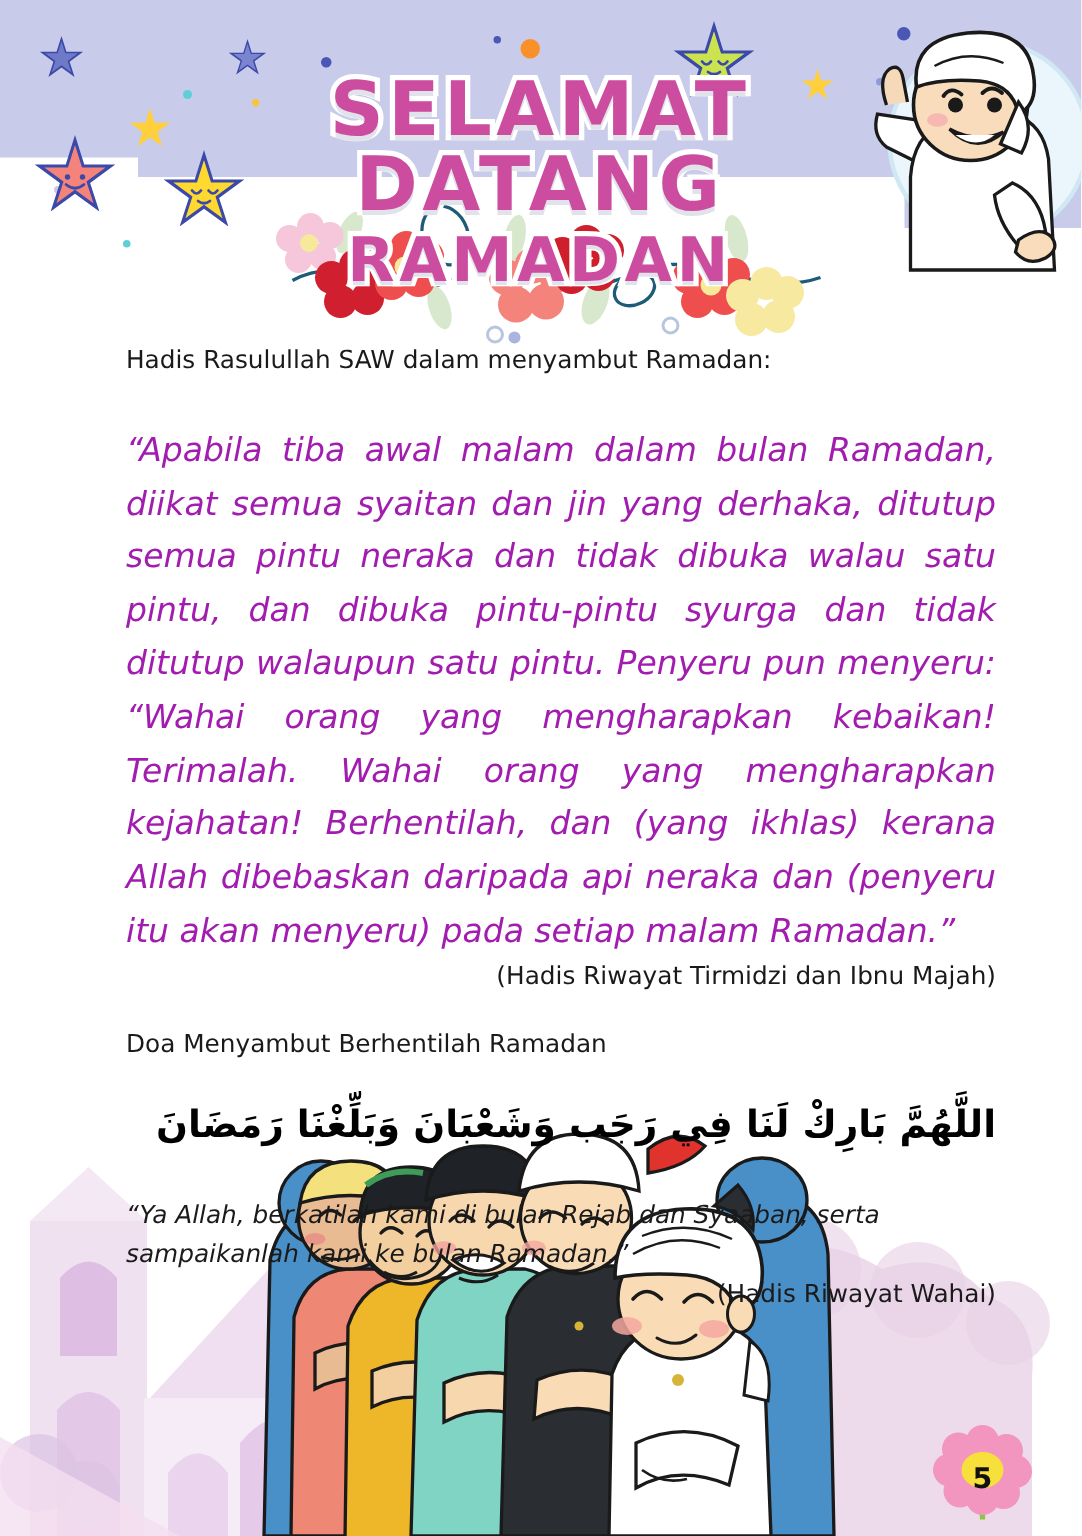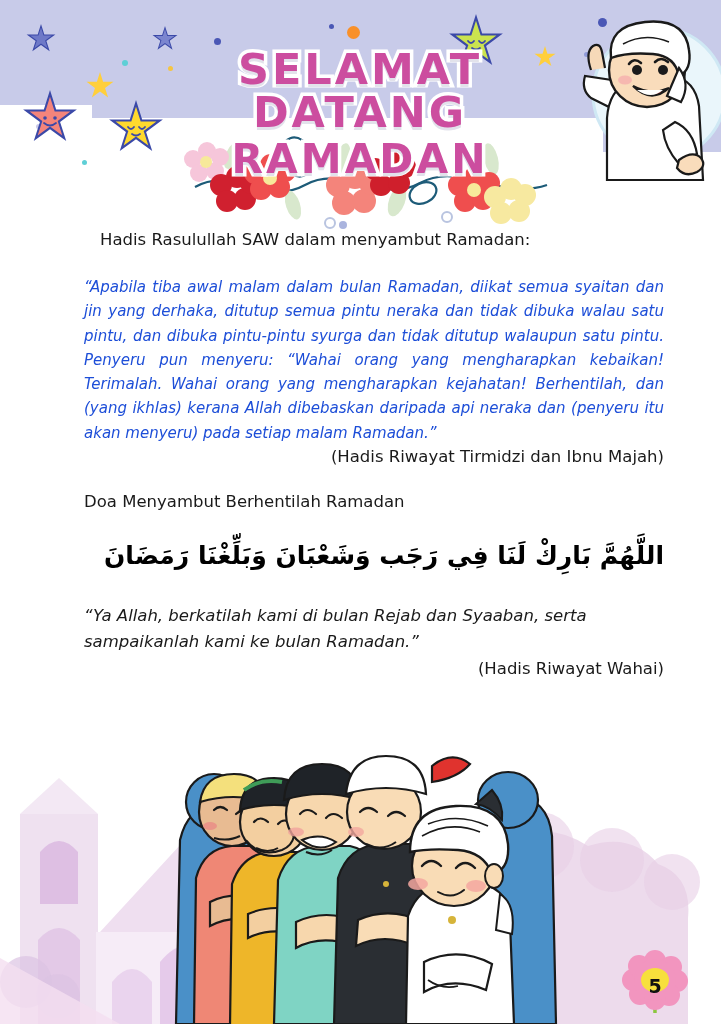--- a/index.html
+++ b/index.html
@@ -45,42 +45,42 @@
   .title-line{
     font-family:"DejaVu Sans",sans-serif;
     font-weight:bold;
     color:#cc4d9f;
     letter-spacing:3px;
     line-height:1;
     -webkit-text-stroke:7px #ffffff;
     paint-order:stroke fill;
     text-shadow:0 3px 0 rgba(190,190,210,.45);
   }
-  .title-l1{font-size:43px;}
+  .title-l1{font-size:50px;}
   .title-l2{font-size:41px;margin-top:5px;}
 
   
   .garland{position:absolute;left:175px;top:135px;width:390px;height:95px;z-index:5;}
 
   
   .boy-top{position:absolute;right:0px;top:10px;width:150px;height:180px;z-index:7;}
 
   
   .content{position:absolute;left:84px;top:228px;width:580px;z-index:4;}
   .t-intro{
     font-family:"DejaVu Sans",sans-serif;
-    font-size:16.5px;color:#1a1a1a;line-height:1.45;margin-left:16px;
+    font-size:16.5px;color:#1a1a1a;line-height:1.45;
   }
   .t-quote{
     font-family:"DejaVu Sans",sans-serif;
     font-style:italic;
-    font-size:15px;color:#1d4ed8;
+    font-size:22px;color:#a21caf;
     line-height:1.62;
     text-align:justify;
-    margin-top:23px;
+    margin-top:31px;
   }
   .t-attrib{
     font-family:"DejaVu Sans",sans-serif;
     font-size:16.5px;color:#1a1a1a;
     text-align:right;margin-top:2px;
   }
   .t-doa-head{
     font-family:"DejaVu Sans",sans-serif;
     font-size:16.5px;color:#1a1a1a;margin-top:26px;
   }

